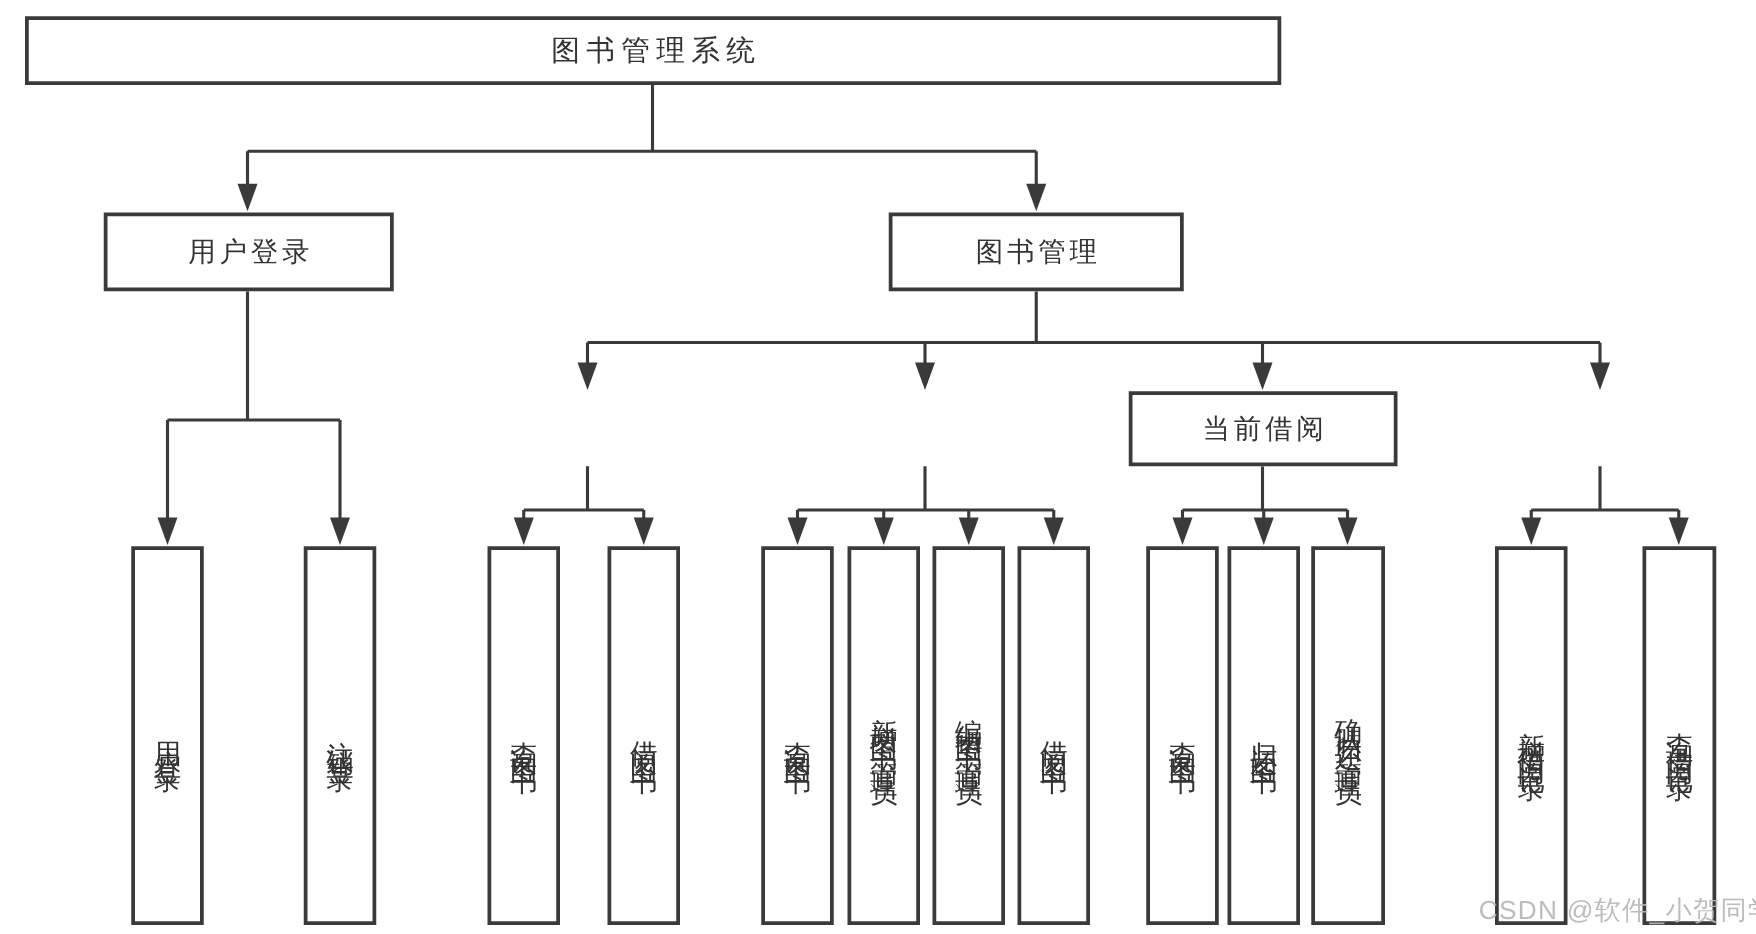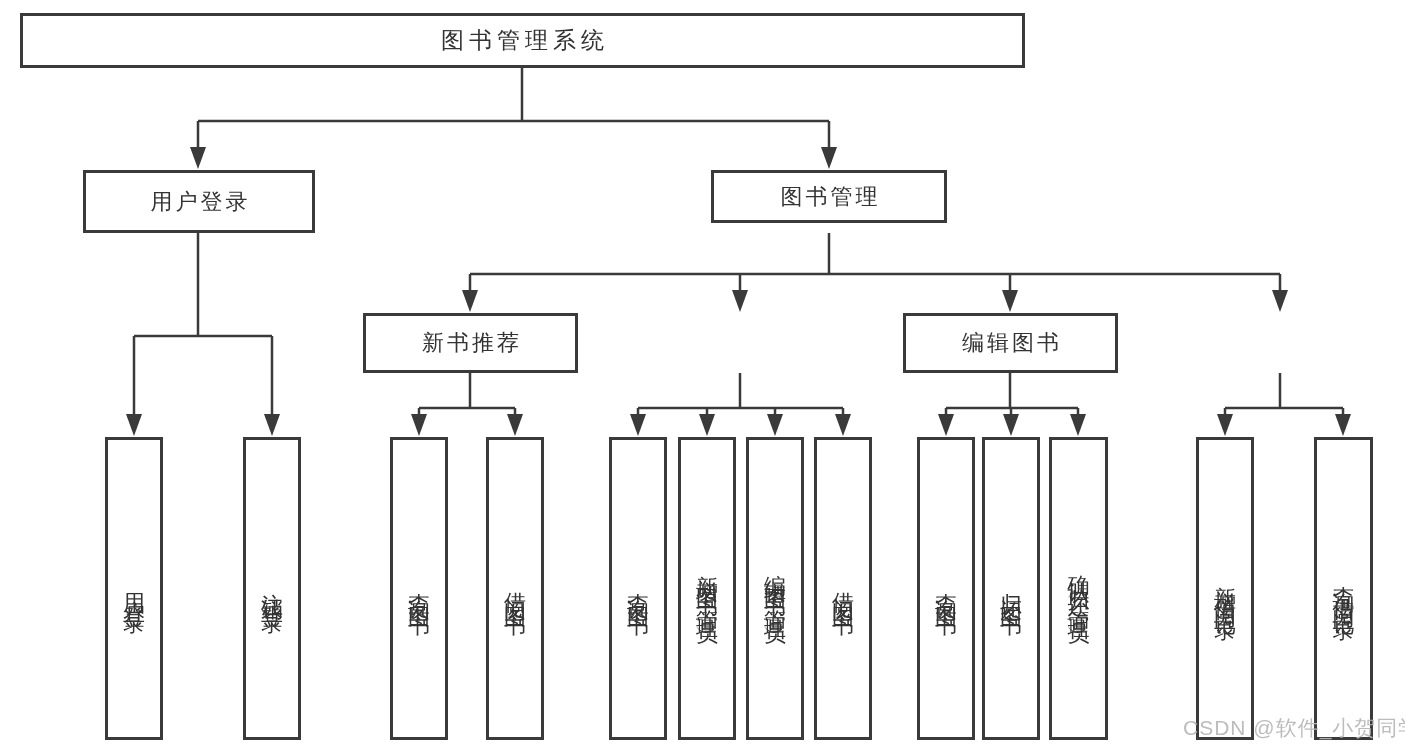--- a/index.html
+++ b/index.html
@@ -132,29 +132,26 @@
     </g>
   </svg>
 
   <div class="box root" style="left:20px; top:13px; width:1005px; height:55px">
     <span class="h-label">图书管理系统</span>
   </div>
 
   <div class="box" style="left:83px; top:170px; width:232px; height:63px">
     <span class="h-label">用户登录</span>
   </div>
-  <div class="box" style="left:711px; top:170px; width:236px; height:53px">
+  <div class="box" style="left:711px; top:170px; width:236px; height:63px">
     <span class="h-label">图书管理</span>
   </div>
 
-  <div class="box" style="left:363px; top:313px; width:215px; height:60px">
-    <span class="h-label">新书推荐</span>
-  </div>
   <div class="box" style="left:903px; top:313px; width:215px; height:60px">
-    <span class="h-label">编辑图书</span>
+    <span class="h-label">当前借阅</span>
   </div>
 
   <div class="box" style="left:105px; top:437px; width:58px; height:303px">
     <span class="v-label">用户登录</span>
   </div>
   <div class="box" style="left:243px; top:437px; width:58px; height:303px">
     <span class="v-label">注销登录</span>
   </div>
 
   <div class="box" style="left:390px; top:437px; width:58px; height:303px">

